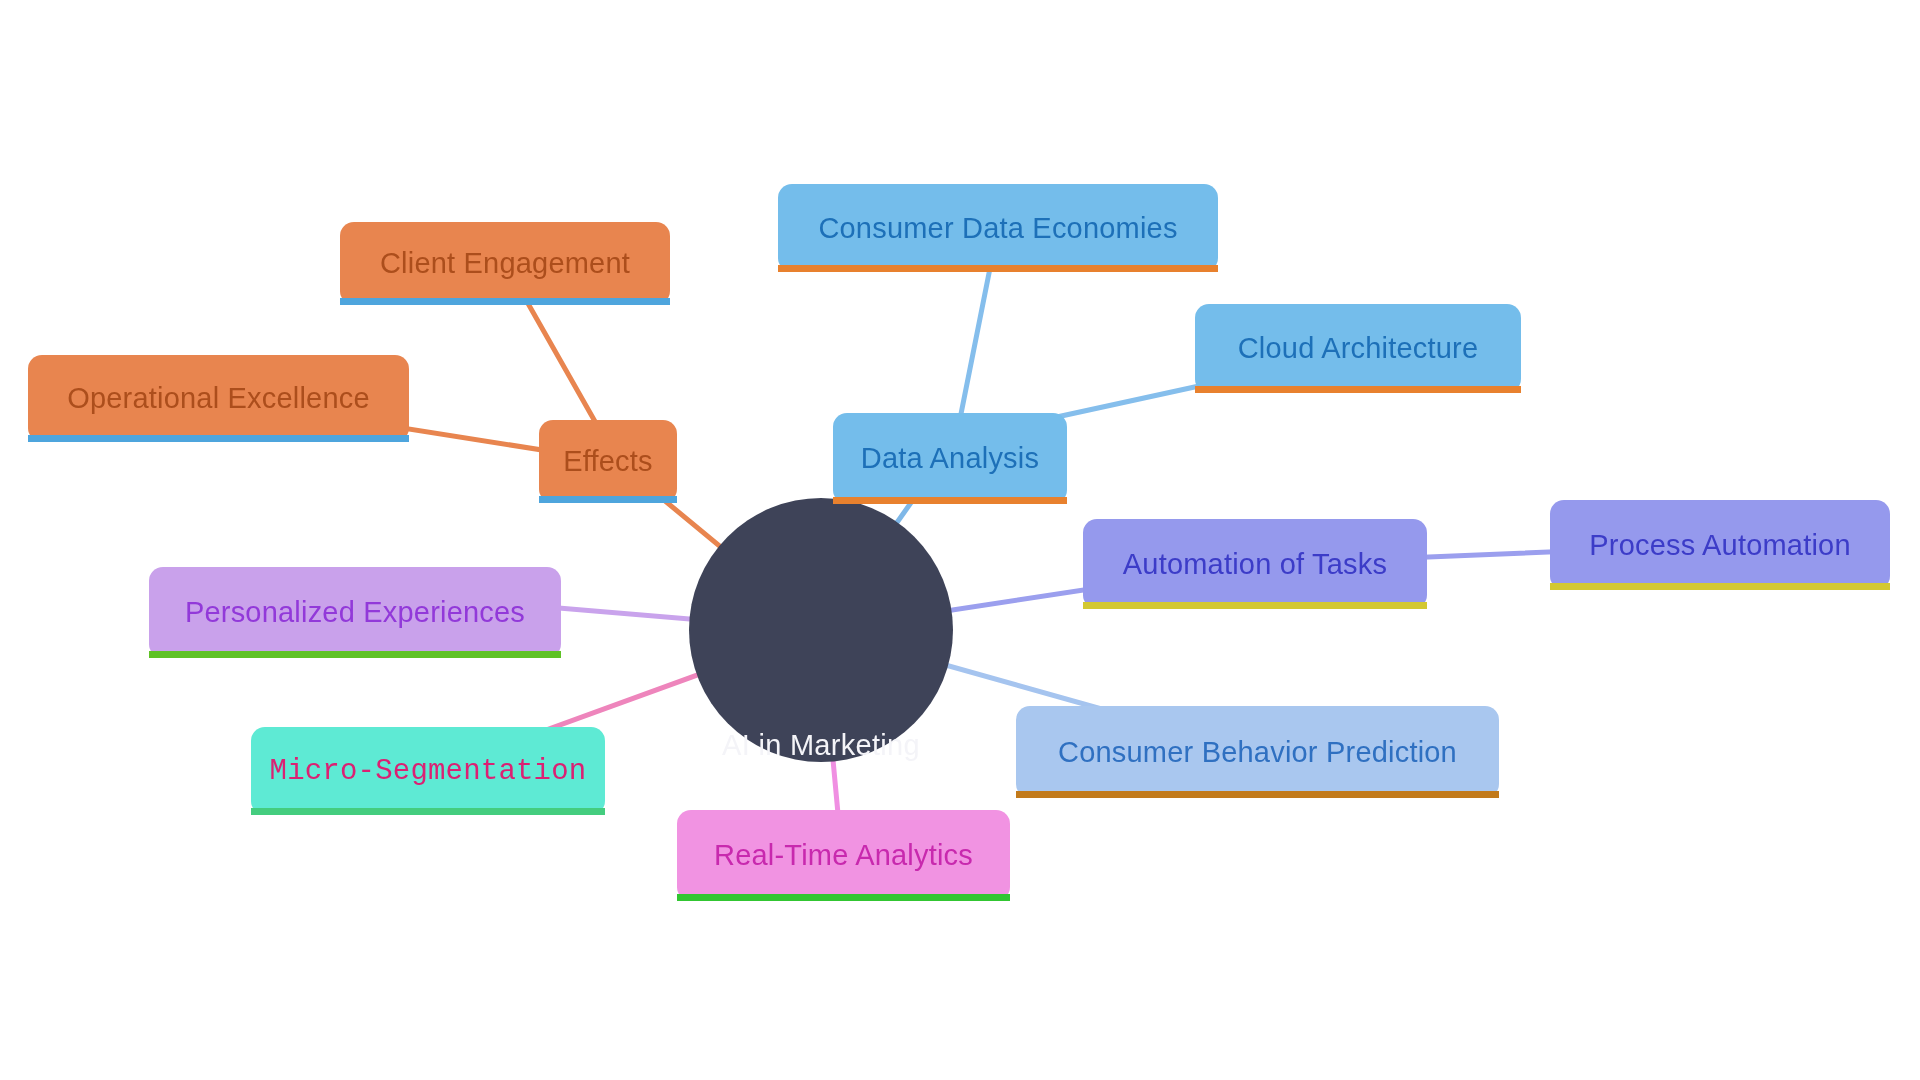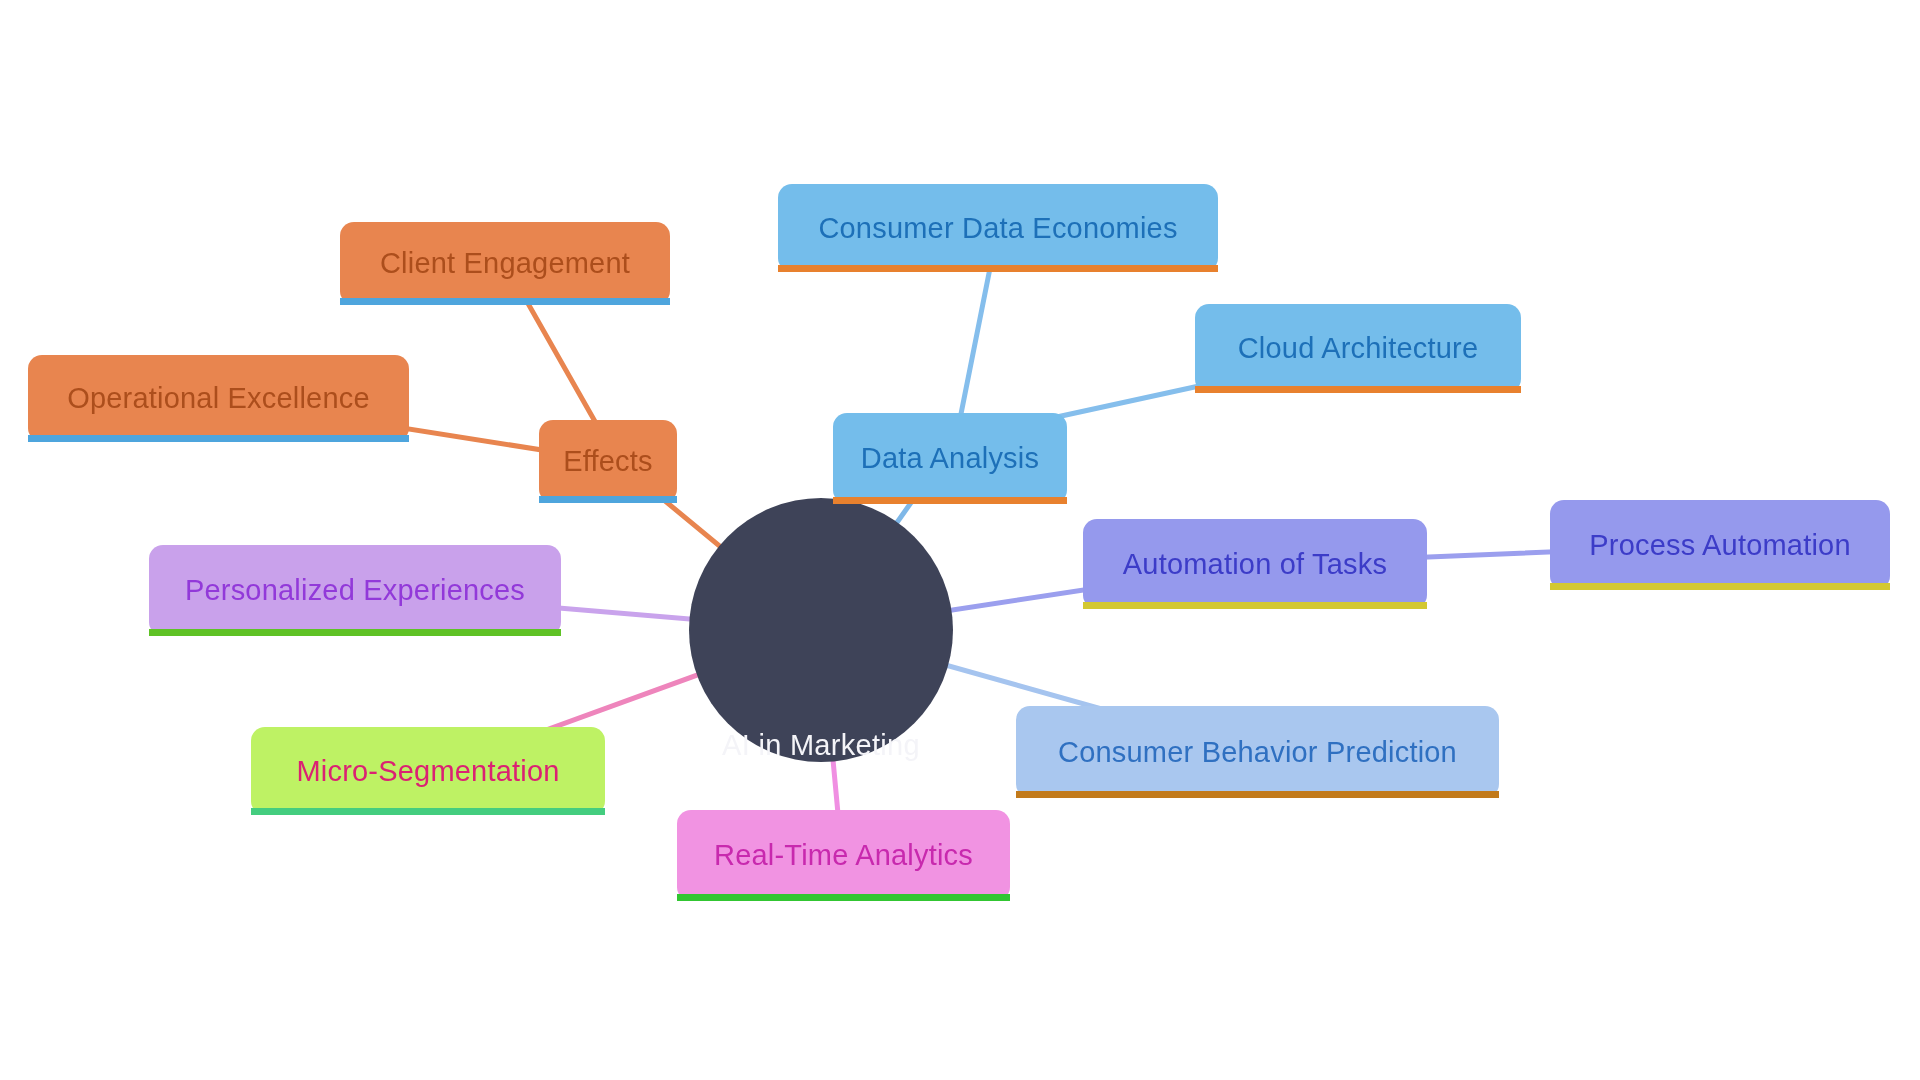--- a/index.html
+++ b/index.html
@@ -129,23 +129,23 @@
   <div class="node" style="left: 1016px; top: 706px; width: 483px; height: 92px; background: rgb(169, 199, 239); color: rgb(47, 112, 193);">
     <span class="node-label">Consumer Behavior Prediction</span>
     <div class="node-underline" style="background: rgb(194, 122, 27);"></div>
   </div>
 
   <div class="node" style="left: 677px; top: 810px; width: 333px; height: 91px; background: rgb(241, 147, 226); color: rgb(200, 41, 174);">
     <span class="node-label">Real-Time Analytics</span>
     <div class="node-underline" style="background: rgb(49, 198, 49);"></div>
   </div>
 
-  <div class="node" style="left: 251px; top: 727px; width: 354px; height: 88px; background: #bef264; color: rgb(219, 33, 115);">
+  <div class="node" style="left: 251px; top: 727px; width: 354px; height: 88px; background: #5eead4; color: rgb(219, 33, 115); font-family: Liberation Mono, monospace;">
     <span class="node-label">Micro-Segmentation</span>
     <div class="node-underline" style="background: rgb(68, 205, 127);"></div>
   </div>
 
-  <div class="node" style="left: 149px; top: 545px; width: 412px; height: 91px; background: rgb(201, 161, 235); color: rgb(146, 57, 217);">
+  <div class="node" style="left: 149px; top: 567px; width: 412px; height: 91px; background: rgb(201, 161, 235); color: rgb(146, 57, 217);">
     <span class="node-label">Personalized Experiences</span>
     <div class="node-underline" style="background: rgb(95, 194, 38);"></div>
   </div>
 
 </div>
 
 </body></html>

